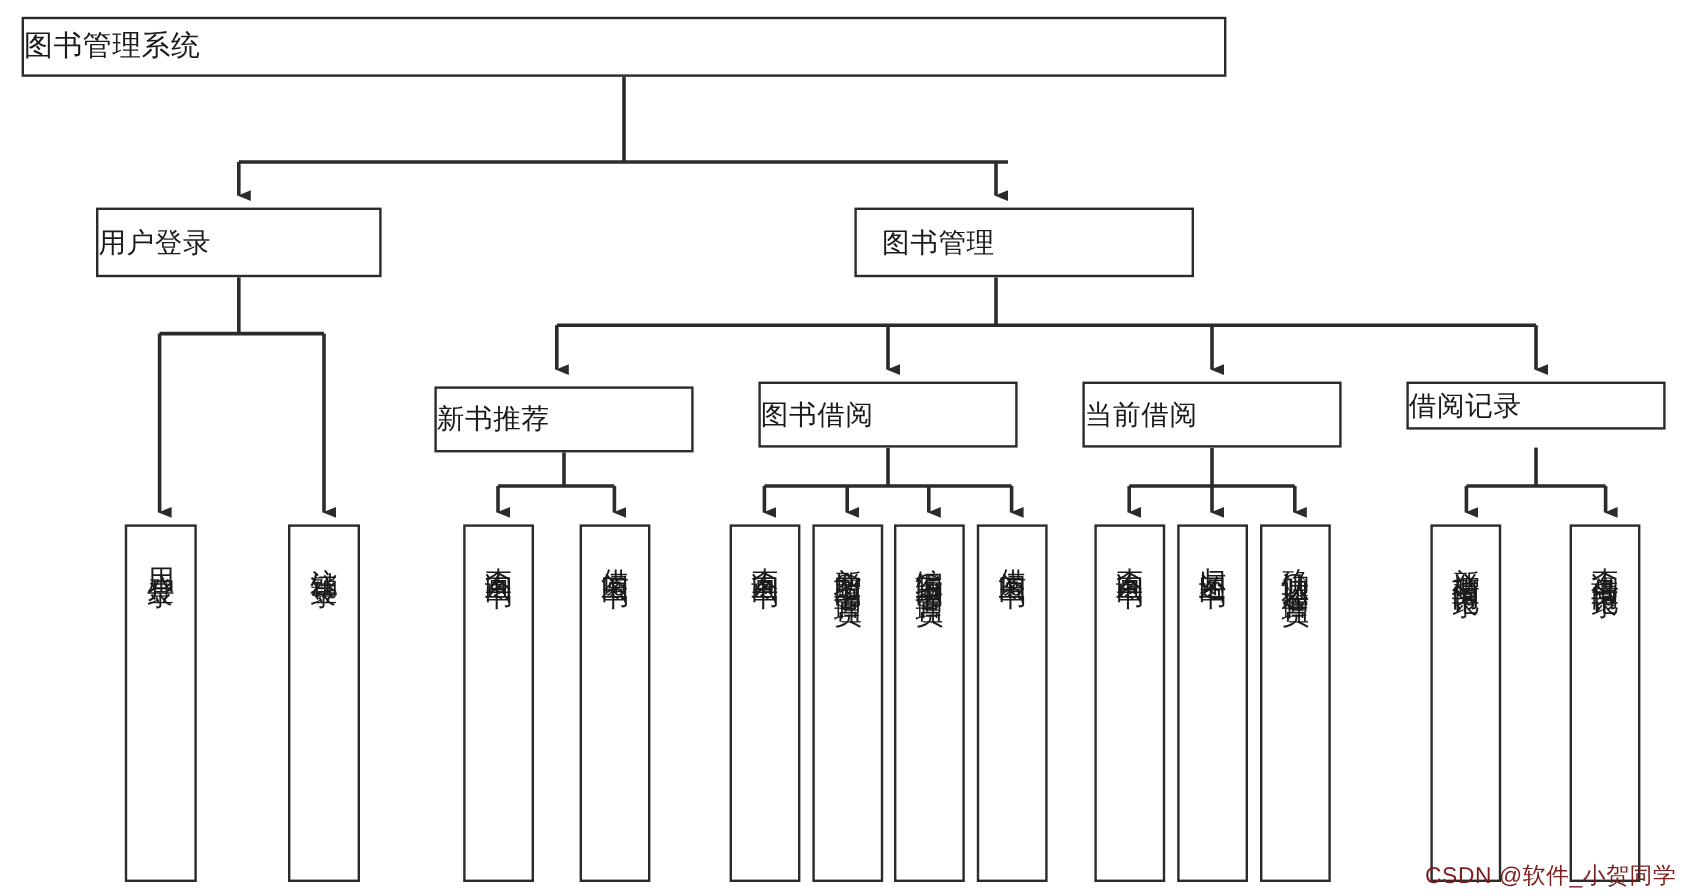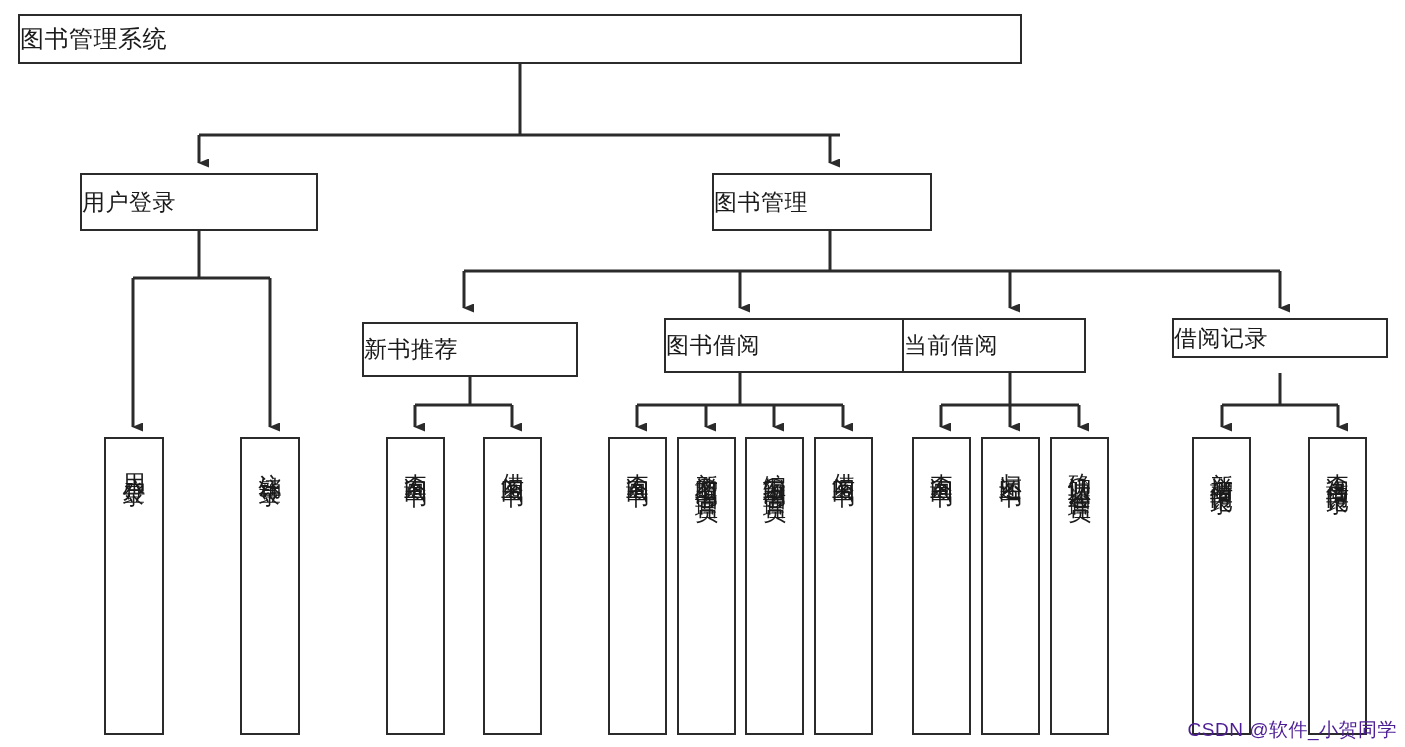--- a/index.html
+++ b/index.html
@@ -64,21 +64,21 @@
     height: 747px;
     pointer-events: none;
   }
 
   
   #watermark {
     position: absolute;
     right: 8px;
     bottom: 4px;
     font-size: 19px;
-    color: #4c1d95;
+    color: #7f1d1d;
     letter-spacing: 0.5px;
     white-space: nowrap;
   }
 </style>
 </head>
 <body>
 
 <div id="canvas">
 
   <svg id="wires" viewBox="0 0 1405 747" xmlns="http://www.w3.org/2000/svg">
@@ -131,31 +131,31 @@
     </g>
   </svg>
 
   <div class="node horiz root" style="left:18px; top:14px; width:1004px; height:50px;">
     <span class="label">图书管理系统</span>
   </div>
 
   <div class="node horiz" style="left:80px; top:173px; width:238px; height:58px;">
     <span class="label">用户登录</span>
   </div>
-  <div class="node horiz" style="left:712px; top:173px; width:220px; height:58px;">
+  <div class="node horiz" style="left:712px; top:173px; width:283px; height:58px;padding-left:21px;">
     <span class="label">图书管理</span>
   </div>
 
   <div class="node horiz" style="left:362px; top:322px; width:216px; height:55px;">
     <span class="label">新书推荐</span>
   </div>
-  <div class="node horiz" style="left:632px; top:318px; width:248px; height:55px;margin-left:32px;">
+  <div class="node horiz" style="left:632px; top:318px; width:216px; height:55px;">
     <span class="label">图书借阅</span>
   </div>
-  <div class="node horiz" style="left:902px; top:318px; width:184px; height:55px;">
+  <div class="node horiz" style="left:902px; top:318px; width:216px; height:55px;">
     <span class="label">当前借阅</span>
   </div>
   <div class="node horiz" style="left:1172px; top:318px; width:216px; height:40px;">
     <span class="label">借阅记录</span>
   </div>
 
   <div class="node leaf" style="left:104px; top:437px; width:60px; height:298px;">
     <span class="label">用户登录</span>
   </div>
   <div class="node leaf" style="left:240px; top:437px; width:60px; height:298px;">

